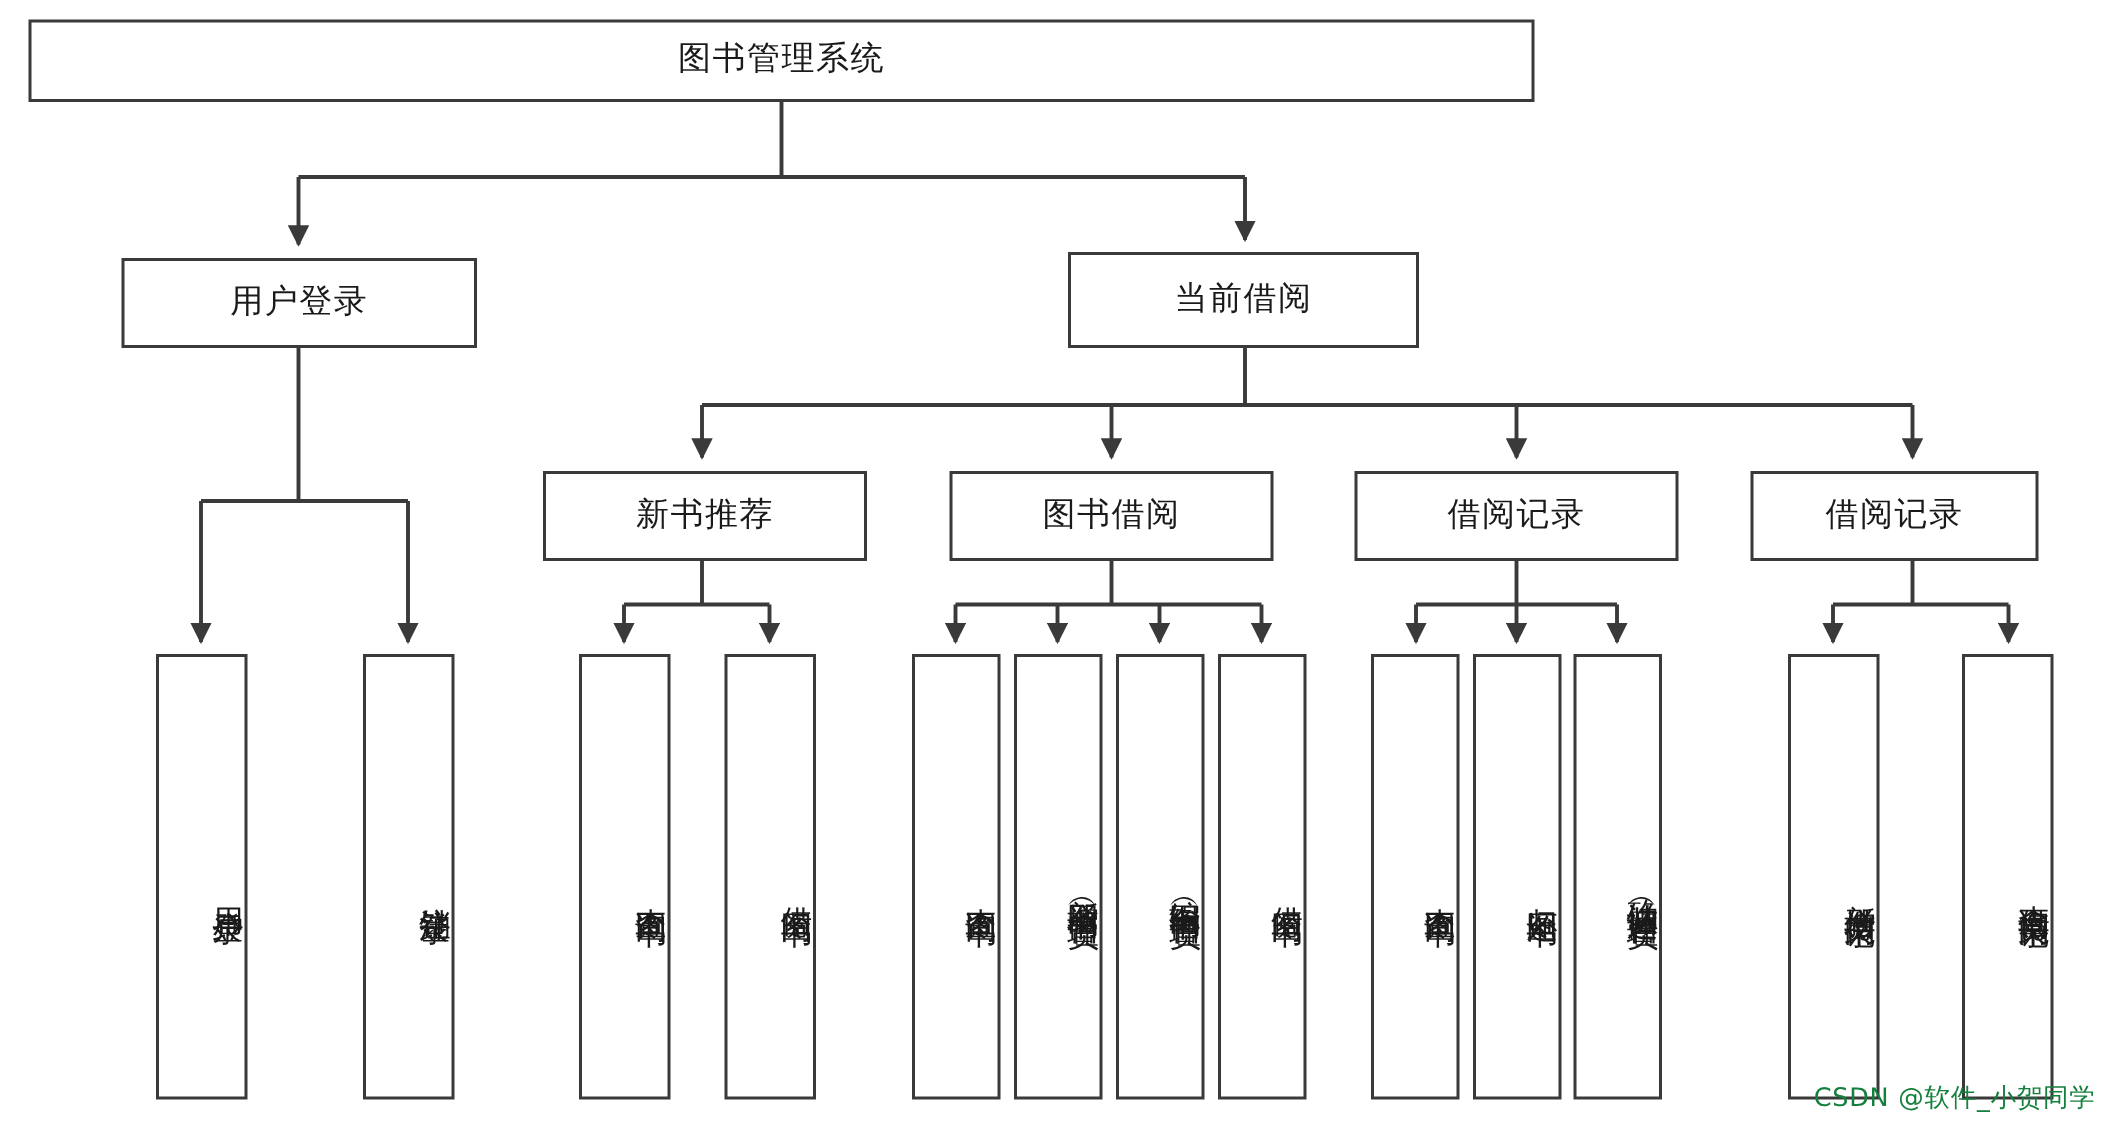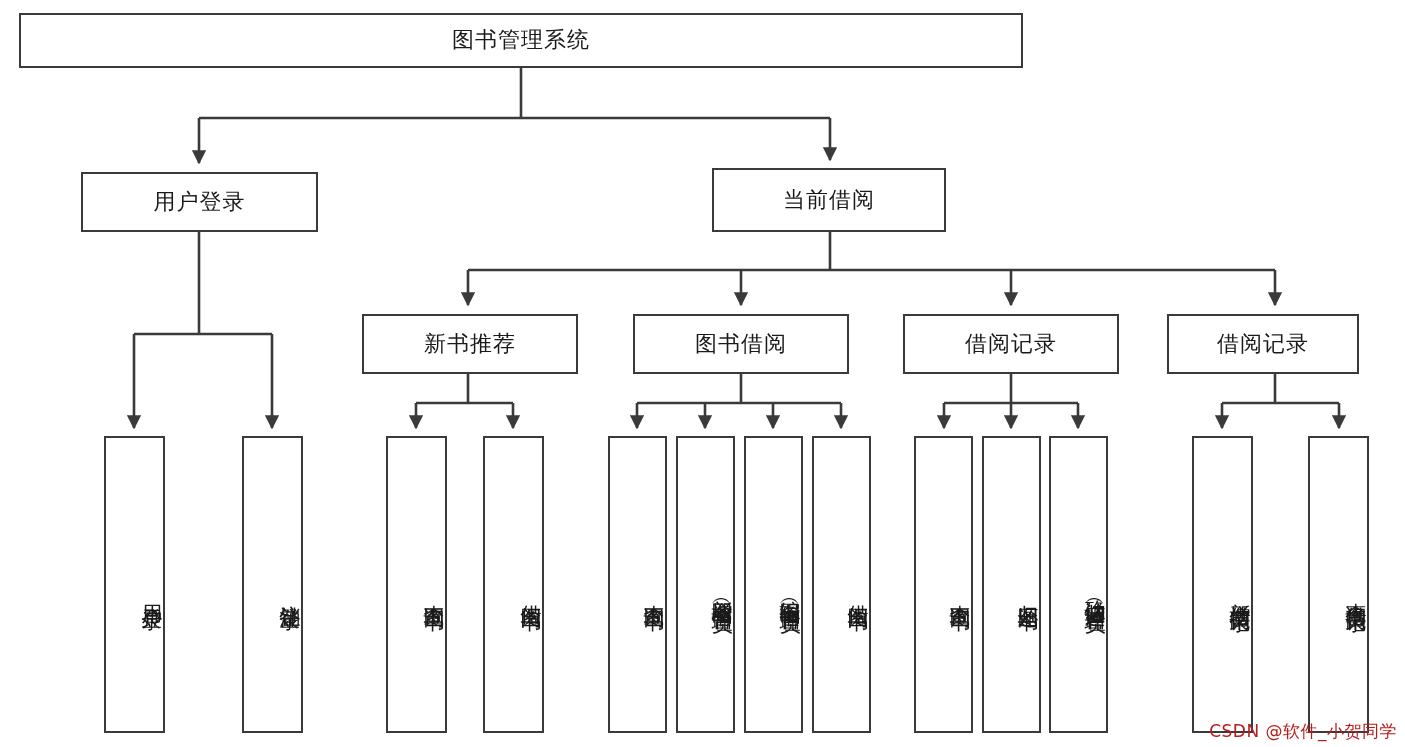--- a/index.html
+++ b/index.html
@@ -45,21 +45,21 @@
     writing-mode:vertical-rl;
     text-orientation:upright;
     white-space:normal;
     display:block;
   }
   .watermark{
     position:absolute;
     right:8px;
     bottom:4px;
     font-size:17px;
-    color:#b91c1c;
+    color:#15803d;
     letter-spacing:0.5px;
     z-index:5;
     white-space:nowrap;
   }
 </style>
 </head>
 <body>
 
 <div id="canvas">
 

